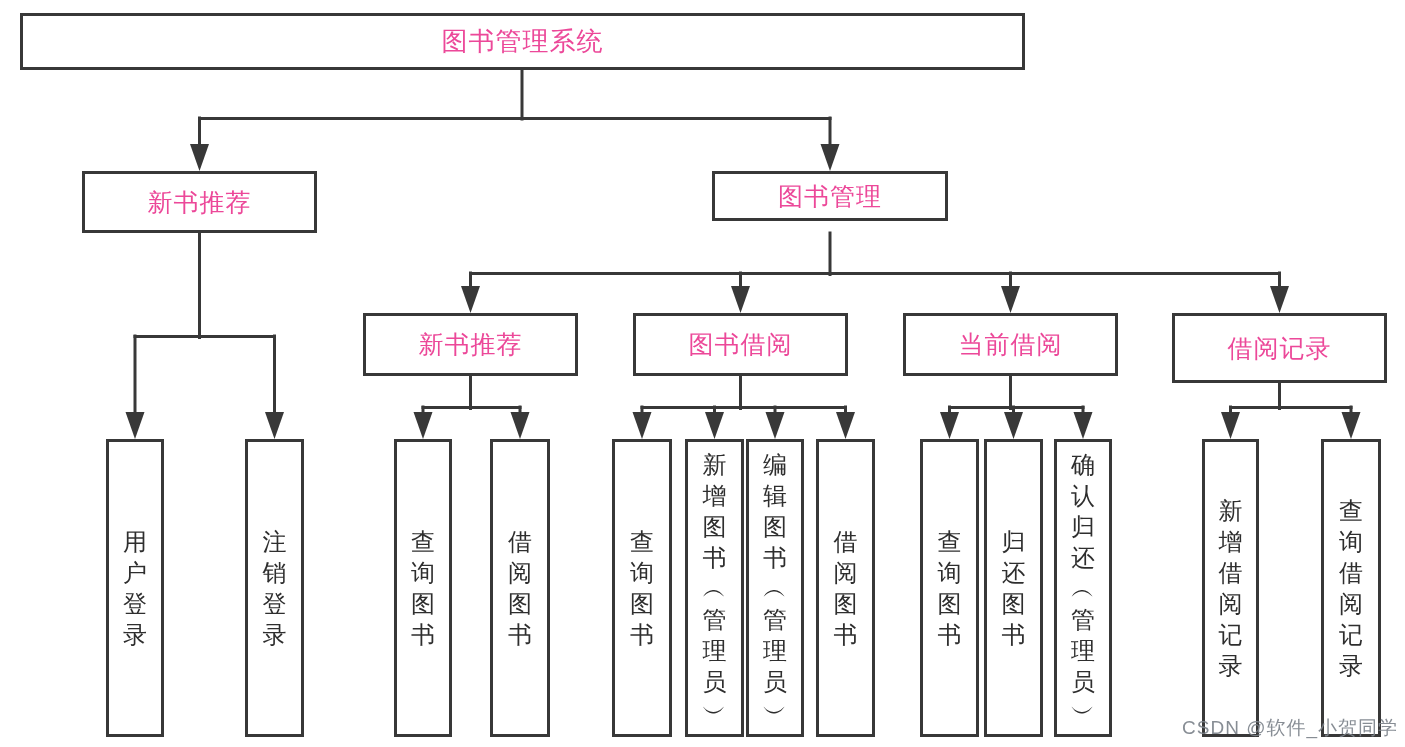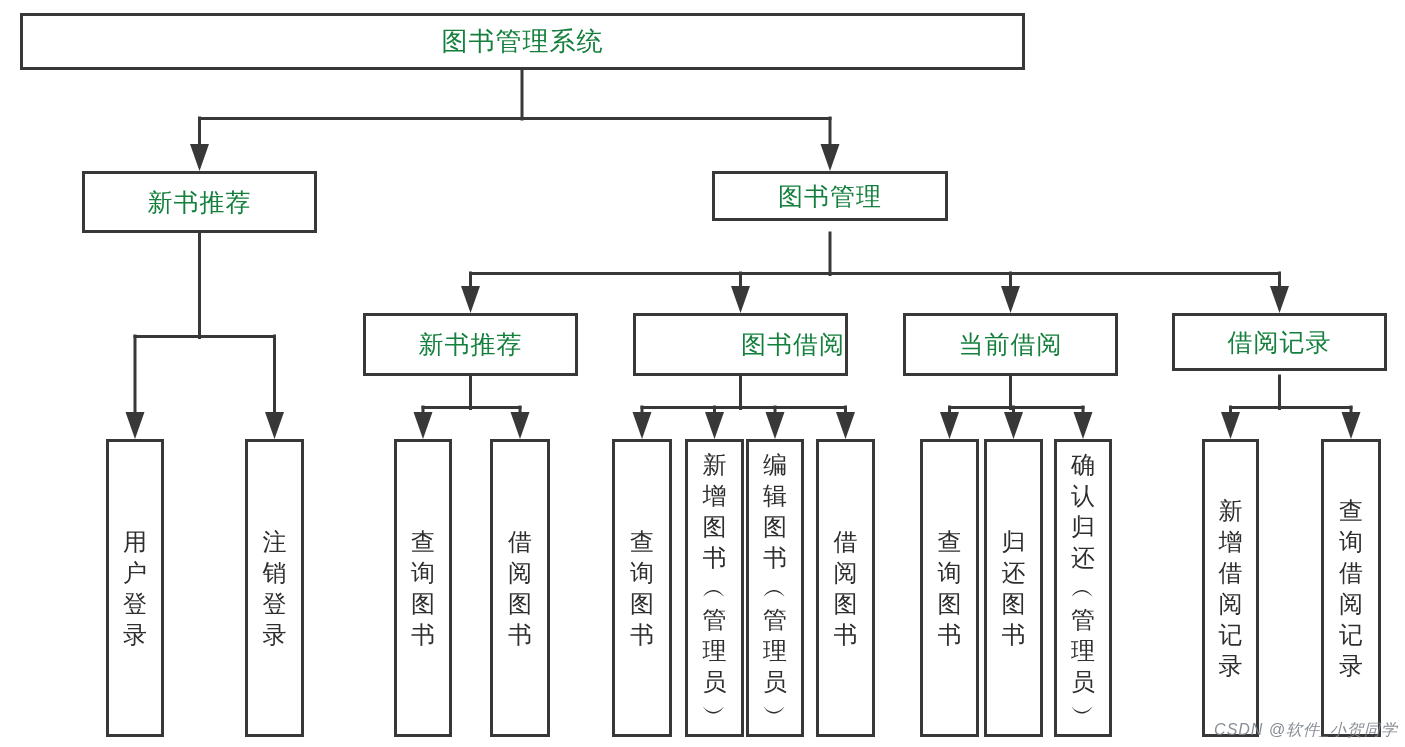--- a/index.html
+++ b/index.html
@@ -29,21 +29,21 @@
     display: flex;
     align-items: center;
     justify-content: center;
     color: #2e2e2e;
     z-index: 2;
   }
   .hlabel {
     font-size: 25px;
     letter-spacing: 1px;
     white-space: nowrap;
-    color: #15803d;
+    color: #ec4899;
   }
   .root .hlabel { font-size: 26px; }
   .vbox {
     flex-direction: column;
   }
   .vlabel {
     display: flex;
     flex-direction: column;
     align-items: center;
     justify-content: center;
@@ -51,26 +51,25 @@
   .vchar {
     font-size: 24px;
     line-height: 31px;
     text-align: center;
     color: #2e2e2e;
   }
   #watermark {
     position: absolute;
     right: 7px;
     bottom: 6px;
-    font-size: 16px;
+    font-size: 19px;
     letter-spacing: 1px;
     color: rgba(125, 131, 139, 0.92);
     z-index: 3;
     white-space: nowrap;
-    font-style: italic;
   }
 </style>
 </head>
 <body>
 
 <div id="canvas">
 
   <svg id="connectors" viewBox="0 0 1405 747" xmlns="http://www.w3.org/2000/svg">
       <line x1="522" y1="70" x2="522" y2="119" stroke="#383838" stroke-width="3" stroke-linecap="square"></line>
       <line x1="199.5" y1="233" x2="199.5" y2="337.5" stroke="#383838" stroke-width="3" stroke-linecap="square"></line>
@@ -133,27 +132,27 @@
   <div class="node" style="left:82px; top:171px; width:235px; height:62px;">
     <span class="hlabel">新书推荐</span>
   </div>
   <div class="node" style="left:712px; top:171px; width:236px; height:50px;">
     <span class="hlabel">图书管理</span>
   </div>
 
   <div class="node" style="left:363px; top:313px; width:215px; height:63px;">
     <span class="hlabel">新书推荐</span>
   </div>
-  <div class="node" style="left:633px; top:313px; width:215px; height:63px;justify-content:flex-end;">
+  <div class="node" style="left:633px; top:313px; width:215px; height:63px;">
     <span class="hlabel">图书借阅</span>
   </div>
   <div class="node" style="left:903px; top:313px; width:215px; height:63px;text-align:center;">
     <span class="hlabel">当前借阅</span>
   </div>
-  <div class="node" style="left:1172px; top:313px; width:215px; height:58px;">
+  <div class="node" style="left:1172px; top:313px; width:215px; height:70px;">
     <span class="hlabel">借阅记录</span>
   </div>
 
   <div class="node vbox" style="left:106px; top:439px; width:58px; height:298px;">
     <div class="vlabel">
         <span class="vchar">用</span>
         <span class="vchar">户</span>
         <span class="vchar">登</span>
         <span class="vchar">录</span>
       </div>

